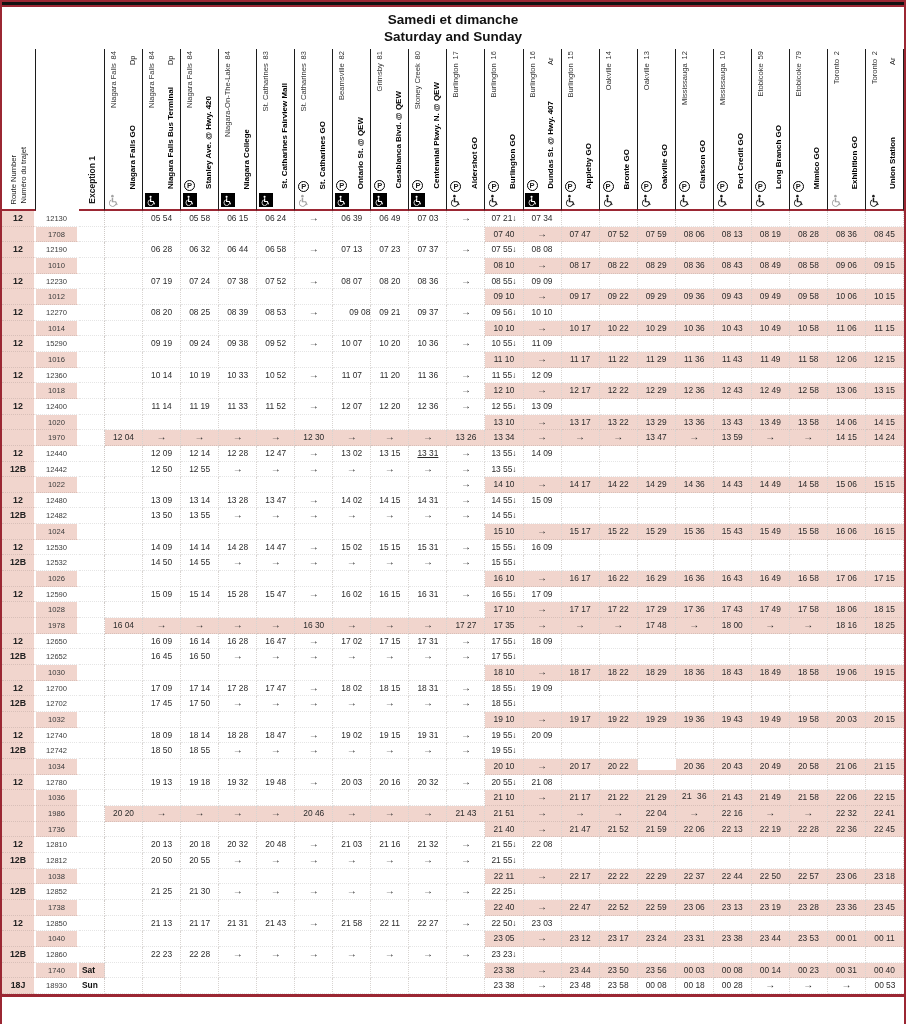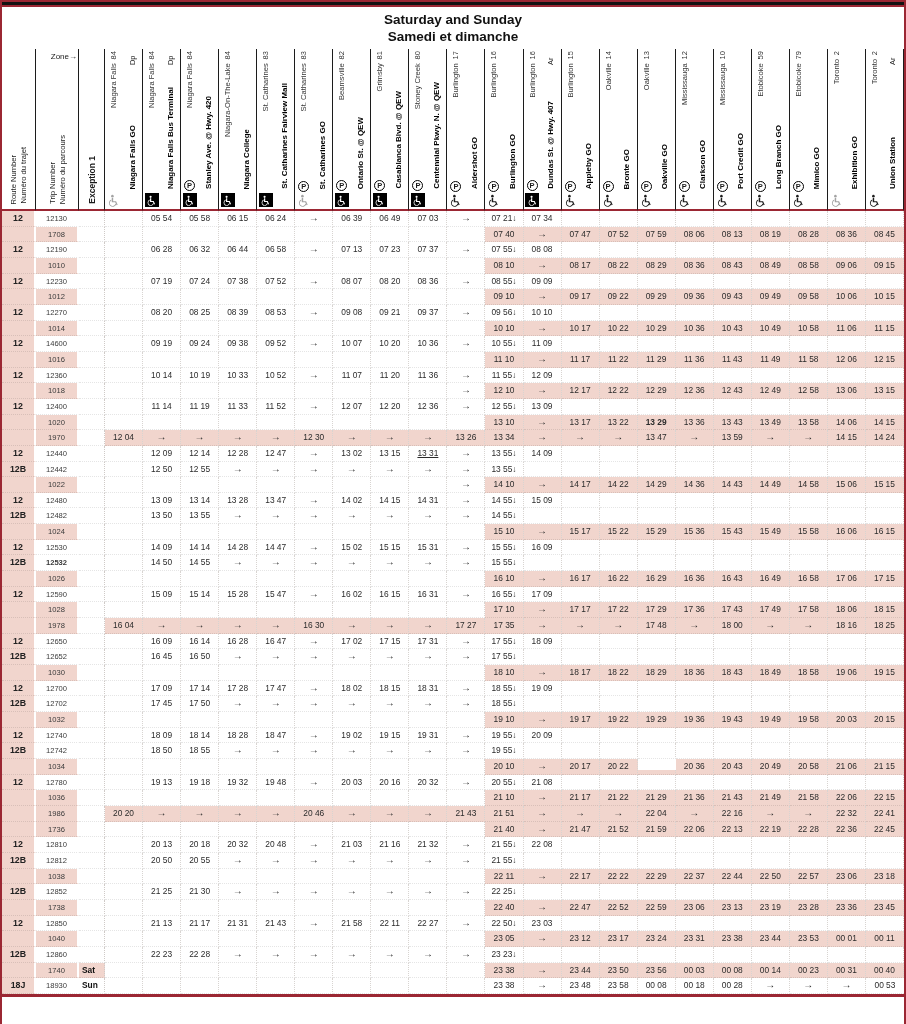--- a/index.html
+++ b/index.html
@@ -58,38 +58,31 @@
   .sc:last-child{border-right:none;}
   .arrow{font-size:10px;line-height:14px;}
 </style>
 </head>
 <body>
 
 <div class="page">
   <div class="top-black"></div>
 
   <div class="title-block">
+    <div class="title-line">Samedi et dimanche</div>
     <div class="title-line">Saturday and Sunday</div>
-    <div class="title-line">Samedi et dimanche</div>
   </div>
 
 
   <div class="timetable" id="timetable">
 
     <div class="hc" style="grid-column:1">
       <div class="corner-inner">
         <span class="rot corner-lbl">Route Number</span>
         <span class="rot corner-lbl">Numéro du trajet</span>
-      </div>
-    </div>
-    <div class="hc" style="grid-column:2">
-      <span class="zone-label">Zone→</span>
-      <div class="corner-inner">
-        <span class="rot corner-lbl">Trip Number</span>
-        <span class="rot corner-lbl">Numéro du parcours</span>
       </div>
     </div>
     <div class="hc" style="grid-column:3">
       <div class="corner-inner">
         <span class="rot exc-lbl">Exception 1</span>
       </div>
     </div>
 
   <div class="hc" style="grid-column: 4;">
         <div class="st-inner">
@@ -672,21 +665,21 @@
       <div class="bc sc pink" style="grid-area: 7 / 24;">10 15</div>
       <div class="bc rc" style="grid-area: 8 / 1;">12</div>
       <div class="bc tc" style="grid-area: 8 / 2;">12270</div>
       <div class="bc xc" style="grid-area: 8 / 3;"></div>
       <div class="bc sc" style="grid-area: 8 / 4;"></div>
       <div class="bc sc" style="grid-area: 8 / 5;">08 20</div>
       <div class="bc sc" style="grid-area: 8 / 6;">08 25</div>
       <div class="bc sc" style="grid-area: 8 / 7;">08 39</div>
       <div class="bc sc" style="grid-area: 8 / 8;">08 53</div>
       <div class="bc sc arrow" style="grid-area: 8 / 9;">→</div>
-      <div class="bc sc" style="grid-area: 8 / 10;">09 08</div>
+      <div class="bc sc" style="grid-area: 8 / 10; text-align: right;">09 08</div>
       <div class="bc sc" style="grid-area: 8 / 11;">09 21</div>
       <div class="bc sc" style="grid-area: 8 / 12;">09 37</div>
       <div class="bc sc arrow" style="grid-area: 8 / 13;">→</div>
       <div class="bc sc" style="grid-area: 8 / 14;">09 56↓</div>
       <div class="bc sc" style="grid-area: 8 / 15;">10 10</div>
       <div class="bc sc" style="grid-area: 8 / 16;"></div>
       <div class="bc sc" style="grid-area: 8 / 17;"></div>
       <div class="bc sc" style="grid-area: 8 / 18;"></div>
       <div class="bc sc" style="grid-area: 8 / 19;"></div>
       <div class="bc sc" style="grid-area: 8 / 20;"></div>
@@ -712,21 +705,21 @@
       <div class="bc sc pink" style="grid-area: 9 / 16;">10 17</div>
       <div class="bc sc pink" style="grid-area: 9 / 17;">10 22</div>
       <div class="bc sc pink" style="grid-area: 9 / 18;">10 29</div>
       <div class="bc sc pink" style="grid-area: 9 / 19;">10 36</div>
       <div class="bc sc pink" style="grid-area: 9 / 20;">10 43</div>
       <div class="bc sc pink" style="grid-area: 9 / 21;">10 49</div>
       <div class="bc sc pink" style="grid-area: 9 / 22;">10 58</div>
       <div class="bc sc pink" style="grid-area: 9 / 23;">11 06</div>
       <div class="bc sc pink" style="grid-area: 9 / 24;">11 15</div>
       <div class="bc rc" style="grid-area: 10 / 1;">12</div>
-      <div class="bc tc" style="grid-area: 10 / 2;">14600</div>
+      <div class="bc tc" style="grid-area: 10 / 2;">15290</div>
       <div class="bc xc" style="grid-area: 10 / 3;"></div>
       <div class="bc sc" style="grid-area: 10 / 4;"></div>
       <div class="bc sc" style="grid-area: 10 / 5;">09 19</div>
       <div class="bc sc" style="grid-area: 10 / 6;">09 24</div>
       <div class="bc sc" style="grid-area: 10 / 7;">09 38</div>
       <div class="bc sc" style="grid-area: 10 / 8;">09 52</div>
       <div class="bc sc arrow" style="grid-area: 10 / 9;">→</div>
       <div class="bc sc" style="grid-area: 10 / 10;">10 07</div>
       <div class="bc sc" style="grid-area: 10 / 11;">10 20</div>
       <div class="bc sc" style="grid-area: 10 / 12;">10 36</div>
@@ -848,21 +841,21 @@
       <div class="bc sc" style="grid-area: 15 / 8;"></div>
       <div class="bc sc" style="grid-area: 15 / 9;"></div>
       <div class="bc sc" style="grid-area: 15 / 10;"></div>
       <div class="bc sc" style="grid-area: 15 / 11;"></div>
       <div class="bc sc" style="grid-area: 15 / 12;"></div>
       <div class="bc sc" style="grid-area: 15 / 13;"></div>
       <div class="bc sc pink" style="grid-area: 15 / 14;">13 10</div>
       <div class="bc sc pink arrow" style="grid-area: 15 / 15;">→</div>
       <div class="bc sc pink" style="grid-area: 15 / 16;">13 17</div>
       <div class="bc sc pink" style="grid-area: 15 / 17;">13 22</div>
-      <div class="bc sc pink" style="grid-area: 15 / 18; font-weight: bold;">13 29</div>
+      <div class="bc sc pink" style="grid-area: 15 / 18;">13 29</div>
       <div class="bc sc pink" style="grid-area: 15 / 19;">13 36</div>
       <div class="bc sc pink" style="grid-area: 15 / 20;">13 43</div>
       <div class="bc sc pink" style="grid-area: 15 / 21;">13 49</div>
       <div class="bc sc pink" style="grid-area: 15 / 22;">13 58</div>
       <div class="bc sc pink" style="grid-area: 15 / 23;">14 06</div>
       <div class="bc sc pink" style="grid-area: 15 / 24;">14 15</div>
       <div class="bc rc" style="grid-area: 16 / 1;"></div>
       <div class="bc tc pink" style="grid-area: 16 / 2;">1970</div>
       <div class="bc xc" style="grid-area: 16 / 3;"></div>
       <div class="bc sc pink" style="grid-area: 16 / 4;">12 04</div>
@@ -1048,21 +1041,21 @@
       <div class="bc sc" style="grid-area: 23 / 16;"></div>
       <div class="bc sc" style="grid-area: 23 / 17;"></div>
       <div class="bc sc" style="grid-area: 23 / 18;"></div>
       <div class="bc sc" style="grid-area: 23 / 19;"></div>
       <div class="bc sc" style="grid-area: 23 / 20;"></div>
       <div class="bc sc" style="grid-area: 23 / 21;"></div>
       <div class="bc sc" style="grid-area: 23 / 22;"></div>
       <div class="bc sc" style="grid-area: 23 / 23;"></div>
       <div class="bc sc" style="grid-area: 23 / 24;"></div>
       <div class="bc rc" style="grid-area: 24 / 1;">12B</div>
-      <div class="bc tc" style="grid-area: 24 / 2; font-weight: bold;">12532</div>
+      <div class="bc tc" style="grid-area: 24 / 2;">12532</div>
       <div class="bc xc" style="grid-area: 24 / 3;"></div>
       <div class="bc sc" style="grid-area: 24 / 4;"></div>
       <div class="bc sc" style="grid-area: 24 / 5;">14 50</div>
       <div class="bc sc" style="grid-area: 24 / 6;">14 55</div>
       <div class="bc sc arrow" style="grid-area: 24 / 7;">→</div>
       <div class="bc sc arrow" style="grid-area: 24 / 8;">→</div>
       <div class="bc sc arrow" style="grid-area: 24 / 9;">→</div>
       <div class="bc sc arrow" style="grid-area: 24 / 10;">→</div>
       <div class="bc sc arrow" style="grid-area: 24 / 11;">→</div>
       <div class="bc sc arrow" style="grid-area: 24 / 12;">→</div>
@@ -1425,21 +1418,21 @@
       <div class="bc sc" style="grid-area: 39 / 9;"></div>
       <div class="bc sc" style="grid-area: 39 / 10;"></div>
       <div class="bc sc" style="grid-area: 39 / 11;"></div>
       <div class="bc sc" style="grid-area: 39 / 12;"></div>
       <div class="bc sc" style="grid-area: 39 / 13;"></div>
       <div class="bc sc pink" style="grid-area: 39 / 14;">21 10</div>
       <div class="bc sc pink arrow" style="grid-area: 39 / 15;">→</div>
       <div class="bc sc pink" style="grid-area: 39 / 16;">21 17</div>
       <div class="bc sc pink" style="grid-area: 39 / 17;">21 22</div>
       <div class="bc sc pink" style="grid-area: 39 / 18;">21 29</div>
-      <div class="bc sc pink" style="grid-area: 39 / 19;">21 36</div>
+      <div class="bc sc pink" style="grid-area: 39 / 19; font-family: Liberation Mono, monospace;">21 36</div>
       <div class="bc sc pink" style="grid-area: 39 / 20;">21 43</div>
       <div class="bc sc pink" style="grid-area: 39 / 21;">21 49</div>
       <div class="bc sc pink" style="grid-area: 39 / 22;">21 58</div>
       <div class="bc sc pink" style="grid-area: 39 / 23;">22 06</div>
       <div class="bc sc pink" style="grid-area: 39 / 24;">22 15</div>
       <div class="bc rc" style="grid-area: 40 / 1;"></div>
       <div class="bc tc pink" style="grid-area: 40 / 2;">1986</div>
       <div class="bc xc" style="grid-area: 40 / 3;"></div>
       <div class="bc sc pink" style="grid-area: 40 / 4;">20 20</div>
       <div class="bc sc pink arrow" style="grid-area: 40 / 5;">→</div>

